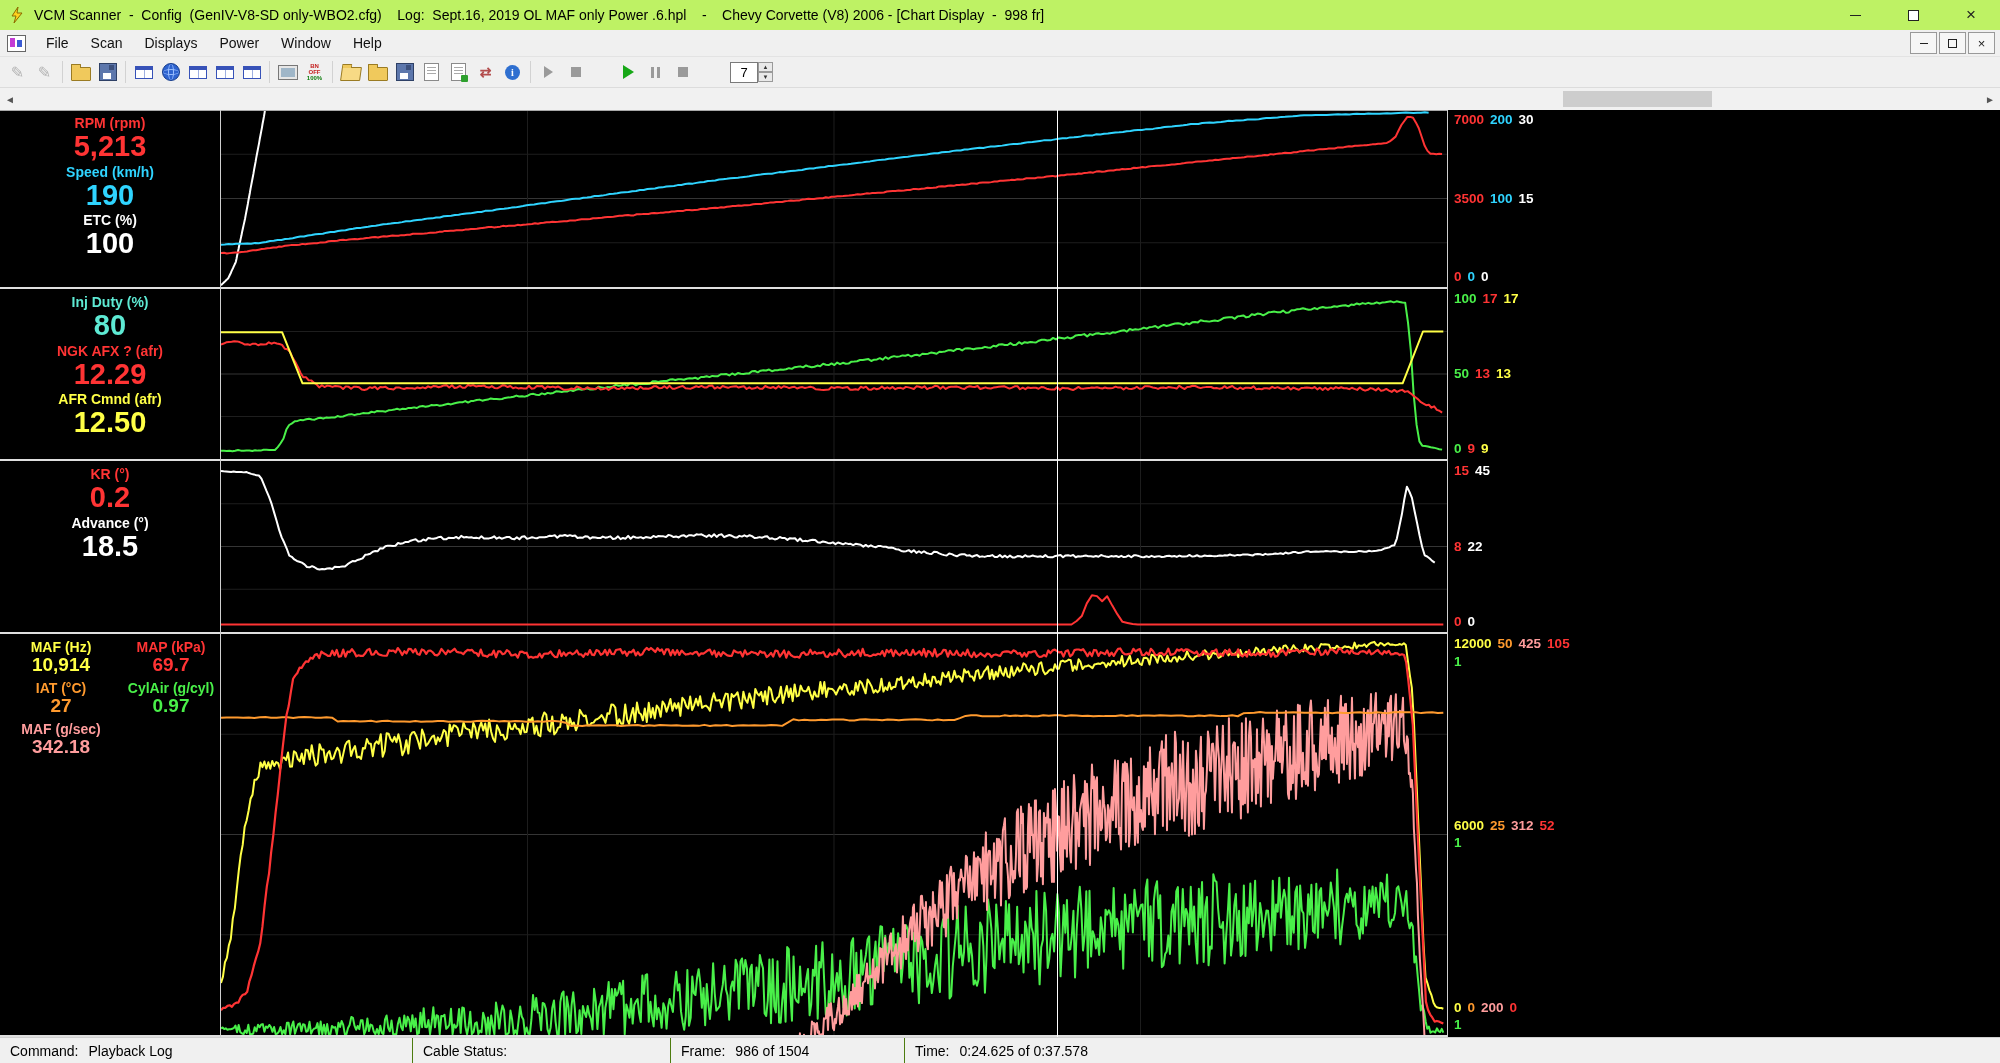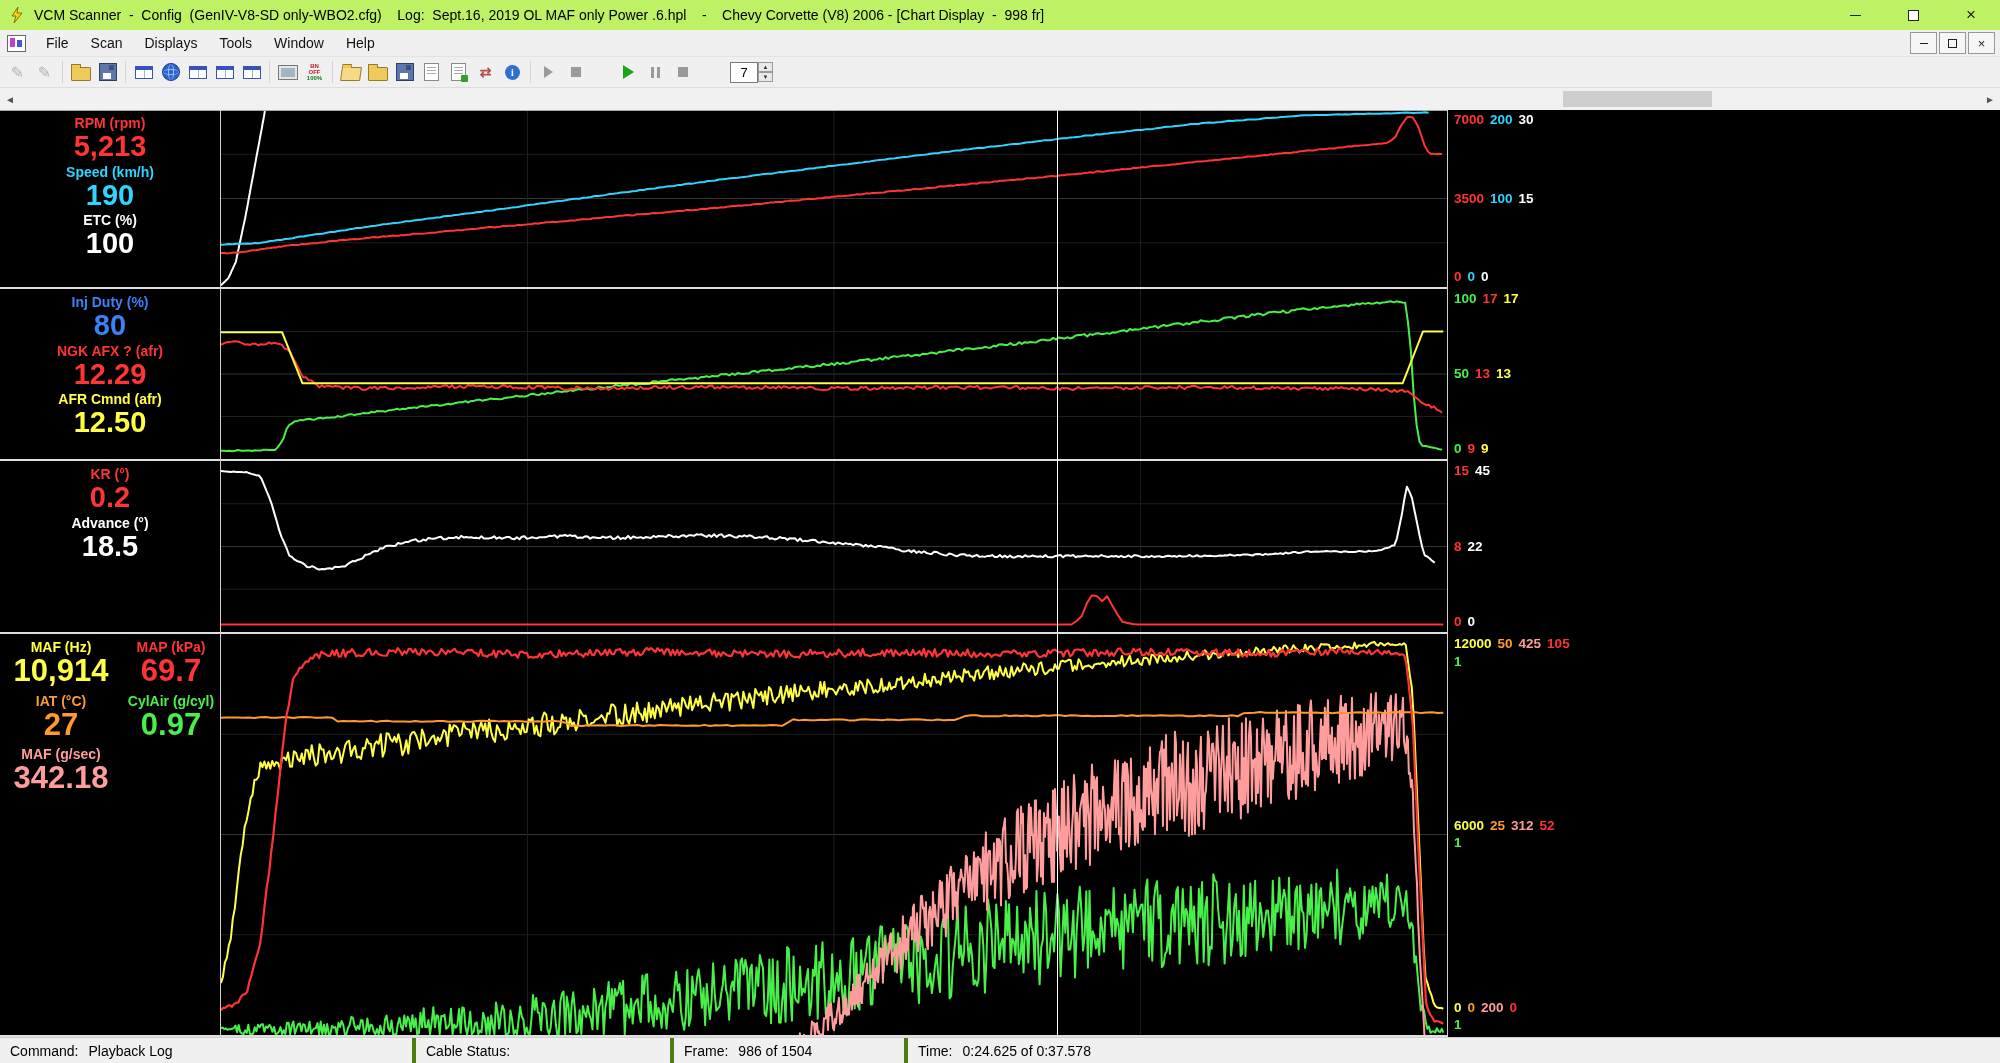--- a/index.html
+++ b/index.html
@@ -90,40 +90,40 @@
   .pp0{top:0;height:177px;}
   .pp1{top:179px;height:170px;}
   .pp2{top:351px;height:171px;}
   .pp3{top:524px;height:401px;}
   .plabels{position:absolute;left:0;top:0;bottom:0;width:220px;padding-top:5px;box-sizing:border-box;
            display:flex;flex-direction:column;align-items:center;}
   .param{text-align:center;margin-bottom:2px;}
   .pname{font-size:14px;font-weight:bold;line-height:1.15;}
   .pval{font-size:29px;font-weight:bold;line-height:1.05;}
   .pgrid{display:grid;grid-template-columns:122px 98px;justify-items:center;align-content:start;row-gap:3px;}
-  .pgrid .pval{font-size:31px;}
+  .pgrid .pval{font-size:19px;}
   .pplot{position:absolute;left:221px;top:0;bottom:0;width:1226px;}
   .pplot svg{width:100%;height:100%;display:block;}
   .paxis{position:absolute;left:1452px;top:0;bottom:0;width:140px;font-size:13.5px;font-weight:bold;}
   .axis-row{position:absolute;left:2px;white-space:nowrap;}
   .axis-row div{line-height:1.3;}
   .axis-row span{margin-right:6px;}
   .axis-top{top:1px;}
   .axis-mid{top:50%;transform:translateY(-50%);}
   .axis-bottom{bottom:1px;}
   .hline{position:absolute;left:0;width:1448px;height:2px;background:#dfdfdf;z-index:4;}
   .vline{position:absolute;top:0;height:927px;width:1px;background:#cfcfcf;z-index:4;}
   .cursorline{position:absolute;top:0;height:927px;width:1px;background:#ffffff;z-index:6;}
 
   
   .statusbar{position:absolute;top:1037px;left:0;right:0;height:26px;background:#f0f0f0;
              border-top:1px solid #d0d0d0;box-sizing:border-box;display:flex;align-items:center;
              font-size:14px;color:#000;}
   .sb-sec{padding-left:10px;height:100%;display:flex;align-items:center;box-sizing:border-box;}
-  .sb-div{border-left:4px solid #4d7c0f;}
+  .sb-div{border-left:1px solid #4d7c0f;}
   .sb-label{margin-right:10px;}
 </style>
 </head>
 <body>
 
 <div id="app">
 
   <div class="titlebar">
     <span class="app-icon">
       <svg width="18" height="18" viewBox="0 0 18 18">
@@ -140,21 +140,21 @@
         </span>
       <span class="wbtn">×</span>
     </span>
   </div>
 
   <div class="menubar">
     <span class="menu-icon"></span>
     <span class="menu-item">File</span>
     <span class="menu-item">Scan</span>
     <span class="menu-item">Displays</span>
-    <span class="menu-item">Tools</span>
+    <span class="menu-item">Power</span>
     <span class="menu-item">Window</span>
     <span class="menu-item">Help</span>
     <span class="mdi-btns">
       <span class="mdibtn">
           <span class="g-min"></span>
         </span>
       <span class="mdibtn">
           <span class="g-rest"></span>
         </span>
       <span class="mdibtn">×</span>
@@ -300,21 +300,21 @@
             <div><span style="color: rgb(255, 52, 52); margin-top: 48px;">3500</span><span style="color: rgb(47, 212, 255);">100</span><span style="color: rgb(255, 255, 255);">15</span></div>
           </div>
           <div class="axis-row axis-bottom">
             <div><span style="color: rgb(255, 52, 52);">0</span><span style="color: rgb(47, 212, 255);">0</span><span style="color: rgb(255, 255, 255);">0</span></div>
           </div>
         </div>
     </div>
 
     <div class="panel pp1">
       <div class="plabels">
-        <div class="param" style="color: #3b82f6;">
+        <div class="param" style="color: #5eead4;">
           <div class="pname">Inj Duty (%)</div>
           <div class="pval">80</div>
         </div>
         <div class="param" style="color: rgb(255, 52, 52);">
           <div class="pname">NGK AFX ? (afr)</div>
           <div class="pval">12.29</div>
         </div>
         <div class="param" style="color: rgb(255, 255, 70);">
           <div class="pname">AFR Cmnd  (afr)</div>
           <div class="pval">12.50</div>

